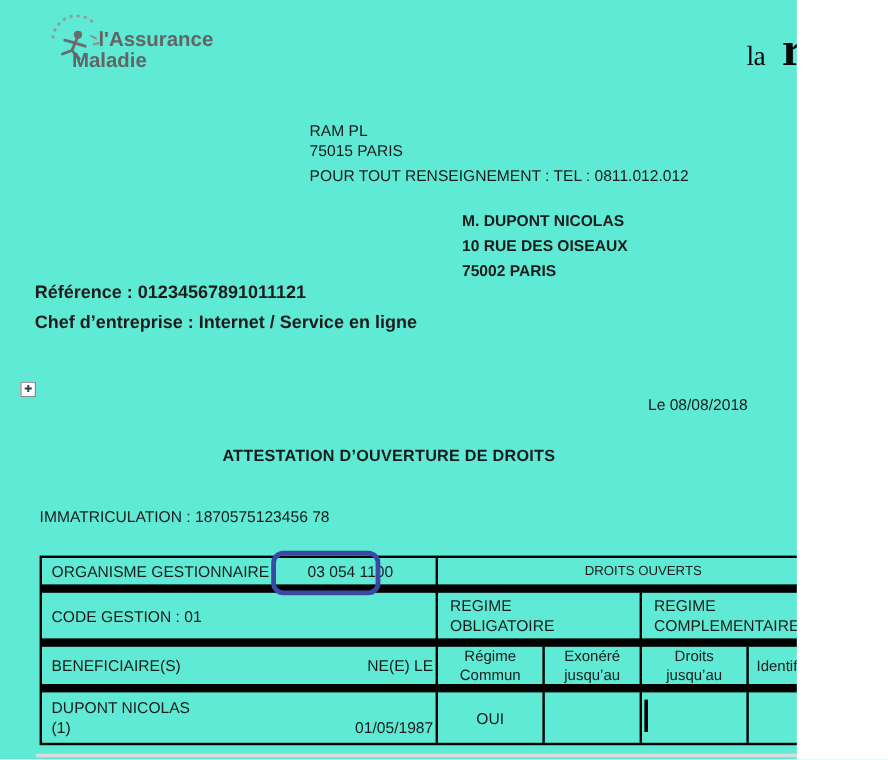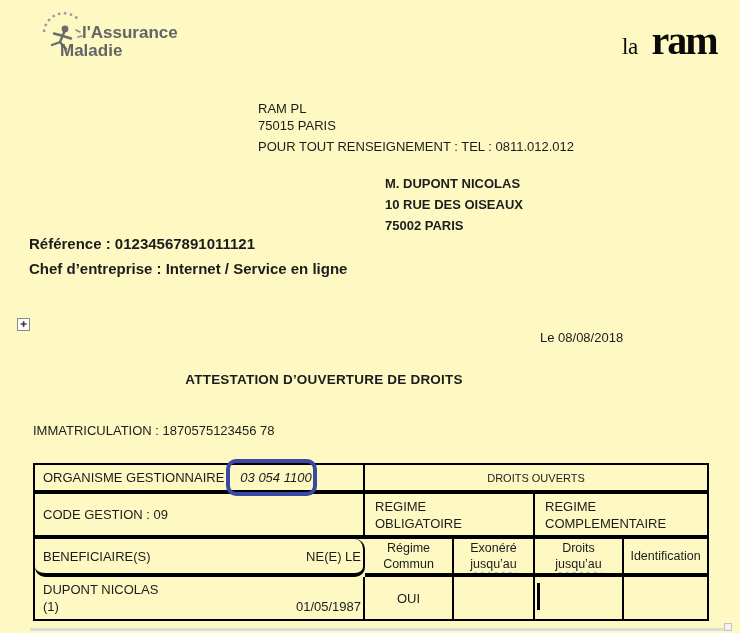--- a/index.html
+++ b/index.html
@@ -1,17 +1,17 @@
 <!DOCTYPE html>
 <html><head>
 <meta charset="utf-8">
 <style>
   html,body { margin:0; padding:0; background:#fff; }
   .page {
-    position:relative; width:740px; height:633px; background:#fef9c3;
+    position:relative; width:664px; height:633px; background:#5eead4;
     font-family:"Liberation Sans", sans-serif; color:#1c1c1c; overflow:hidden;
   }
   .abs { position:absolute; }
 
   
   .am-text { font-weight:bold; font-size:17px; line-height:18px; }
 
   
   .laram { display:flex; align-items:baseline; font-family:"Liberation Serif", serif; color:#0a0a0a; }
   .laram-la { font-size:23px; font-weight:500; letter-spacing:-0.5px; }
@@ -38,33 +38,33 @@
   
   .grid {
     left:33px; top:463px; width:672px; height:154px;
     display:grid;
     grid-template-columns:330px 89px 81px 89px 83px;
     grid-template-rows:29px 45px 38px 42px;
     border:2px solid #000; box-sizing:content-box;
     font-size:13px;
   }
   .cell {
-    border-right:2px solid #000; border-bottom:4px solid #000000;
+    border-right:2px solid #000; border-bottom:7px solid #000000;
     box-sizing:border-box; display:flex; align-items:center; overflow:hidden;
   }
   .cell.no-r { border-right:none; }
   .cell.no-b { border-bottom:none; }
   .cell.center { justify-content:center; text-align:center; }
   .cell.col { flex-direction:column; justify-content:center; }
   .cell.left-pad { padding-left:8px; }
   .stack-left { display:flex; flex-direction:column; align-items:flex-start; line-height:17px; padding-left:10px; width:100%; box-sizing:border-box; }
   .hdr2 { line-height:16px; font-size:12.5px; }
   .squiggle { text-decoration:underline; text-decoration-style:wavy; text-decoration-thickness:1px; text-underline-offset:3px; }
 
-  .benef-cell { justify-content:space-between; padding:0 2px 0 8px;border-radius:10px; }
+  .benef-cell { justify-content:space-between; padding:0 2px 0 8px; }
 
   .namecell { position:relative; padding:3px 2px 4px 8px; box-sizing:border-box; flex-direction:column; align-items:stretch; justify-content:center; line-height:17px; }
   .namecell .row2 { display:flex; justify-content:space-between; align-items:baseline; }
 
   .caret-cell { position:relative; }
   .text-caret { position:absolute; left:2px; top:6px; width:3px; height:27px; background:#000; }
 
   .highlight-ring {
     left:226px; top:459px; width:91px; height:37px; box-sizing:border-box;
     border:4px solid #3a49a4; border-radius:10px; background:transparent; z-index:5;
@@ -118,28 +118,28 @@
   <div class="abs dateline">Le 08/08/2018</div>
 
   <div class="abs doc-title">ATTESTATION D’OUVERTURE DE DROITS</div>
 
   <div class="abs immat">IMMATRICULATION : 1870575123456 78</div>
 
   <div class="abs grid">
 
     <div class="cell left-pad" style="grid-column:1; grid-row:1;">
       <span>ORGANISME GESTIONNAIRE</span>
-      <span style="margin-left:16px;font-style:italic;">03 054 1100</span>
+      <span style="margin-left:32px;">03 054 1100</span>
     </div>
     <div class="cell center no-r" style="grid-column:2 / 6; grid-row:1; font-size:11px;">
       <span>DROITS OUVERTS</span>
     </div>
 
     <div class="cell left-pad" style="grid-column:1; grid-row:2;">
-      <span>CODE GESTION : 09</span>
+      <span>CODE GESTION : 01</span>
     </div>
     <div class="cell" style="grid-column:2 / 4; grid-row:2;">
       <div class="stack-left">
         <span>REGIME</span>
         <span>OBLIGATOIRE</span>
       </div>
     </div>
     <div class="cell no-r" style="grid-column:4 / 6; grid-row:2;">
       <div class="stack-left">
         <span>REGIME</span>

